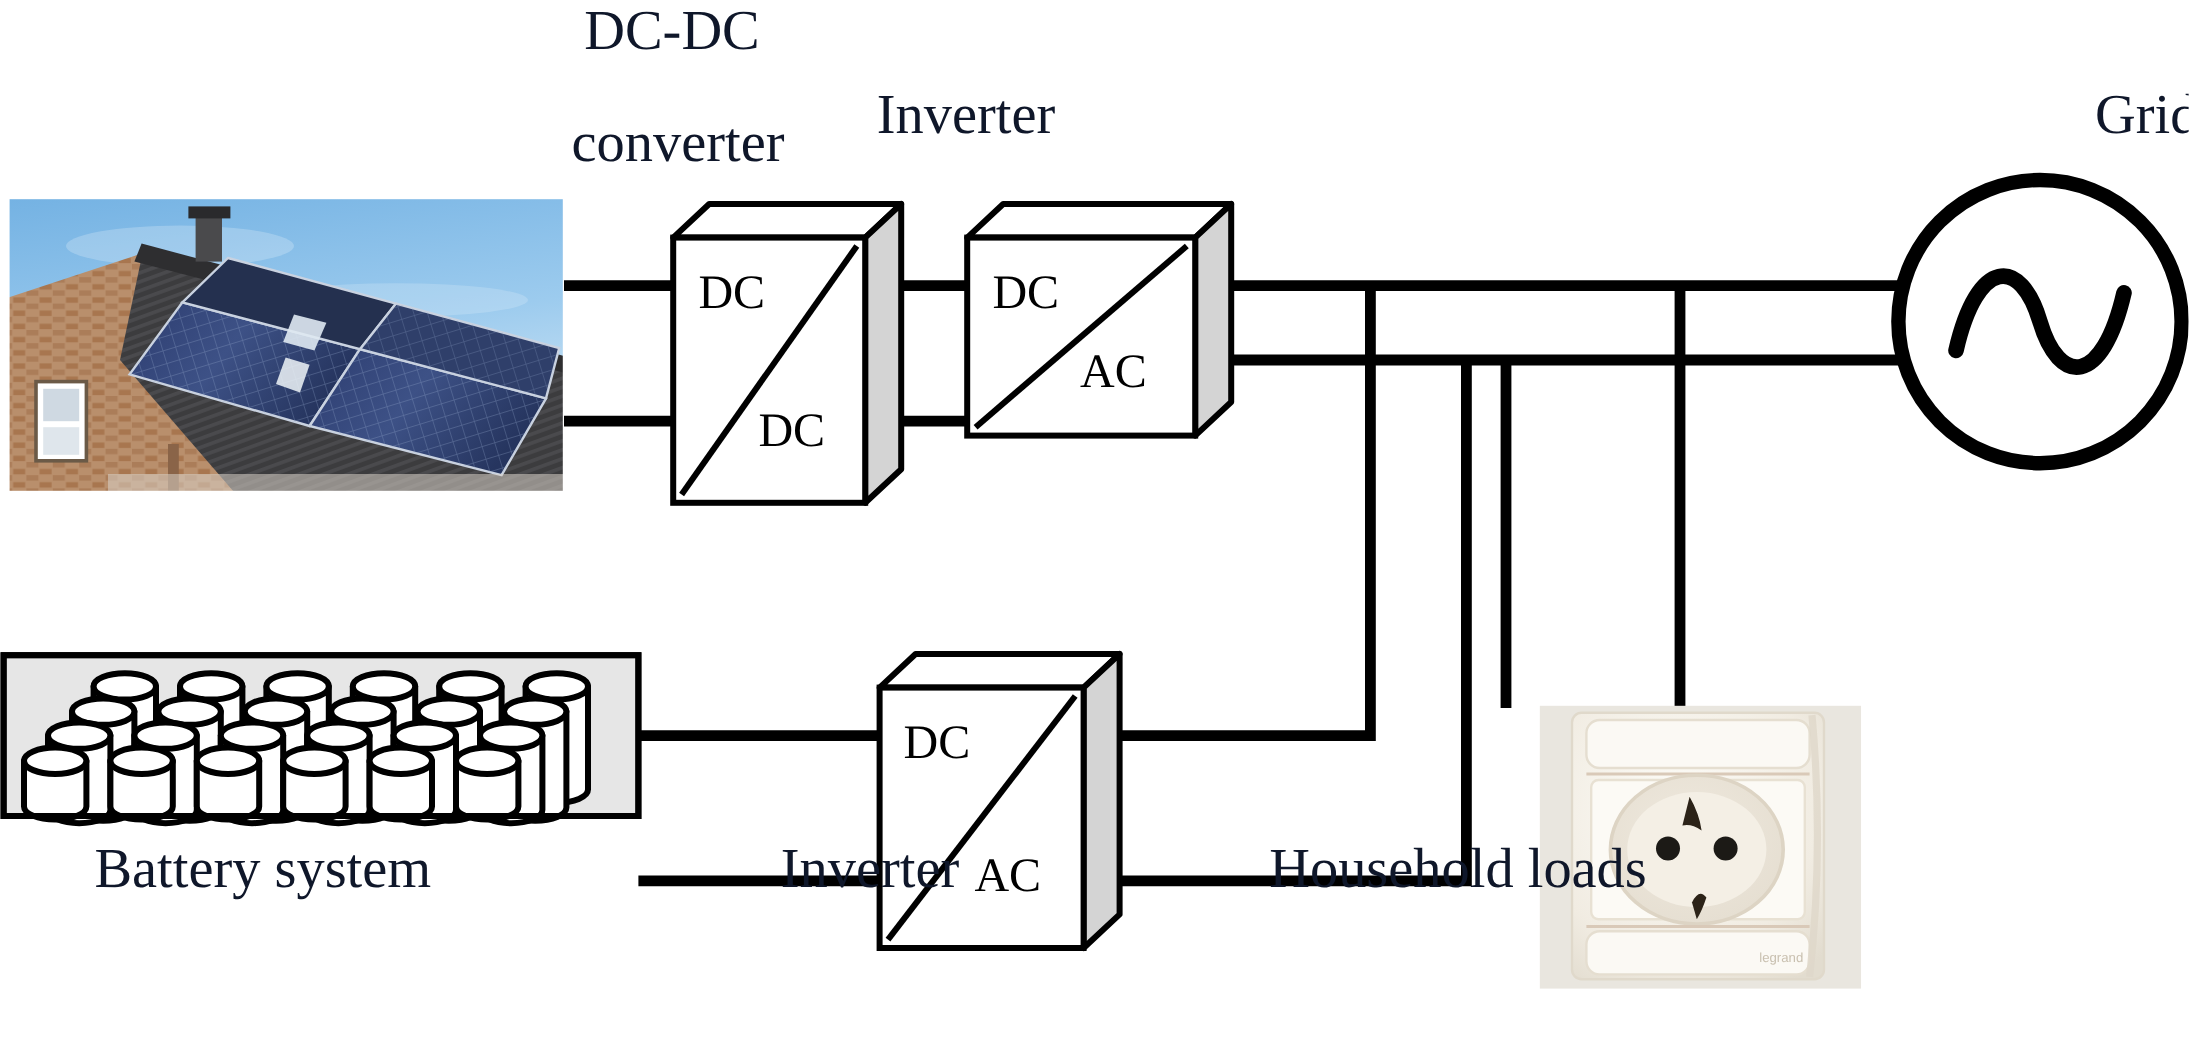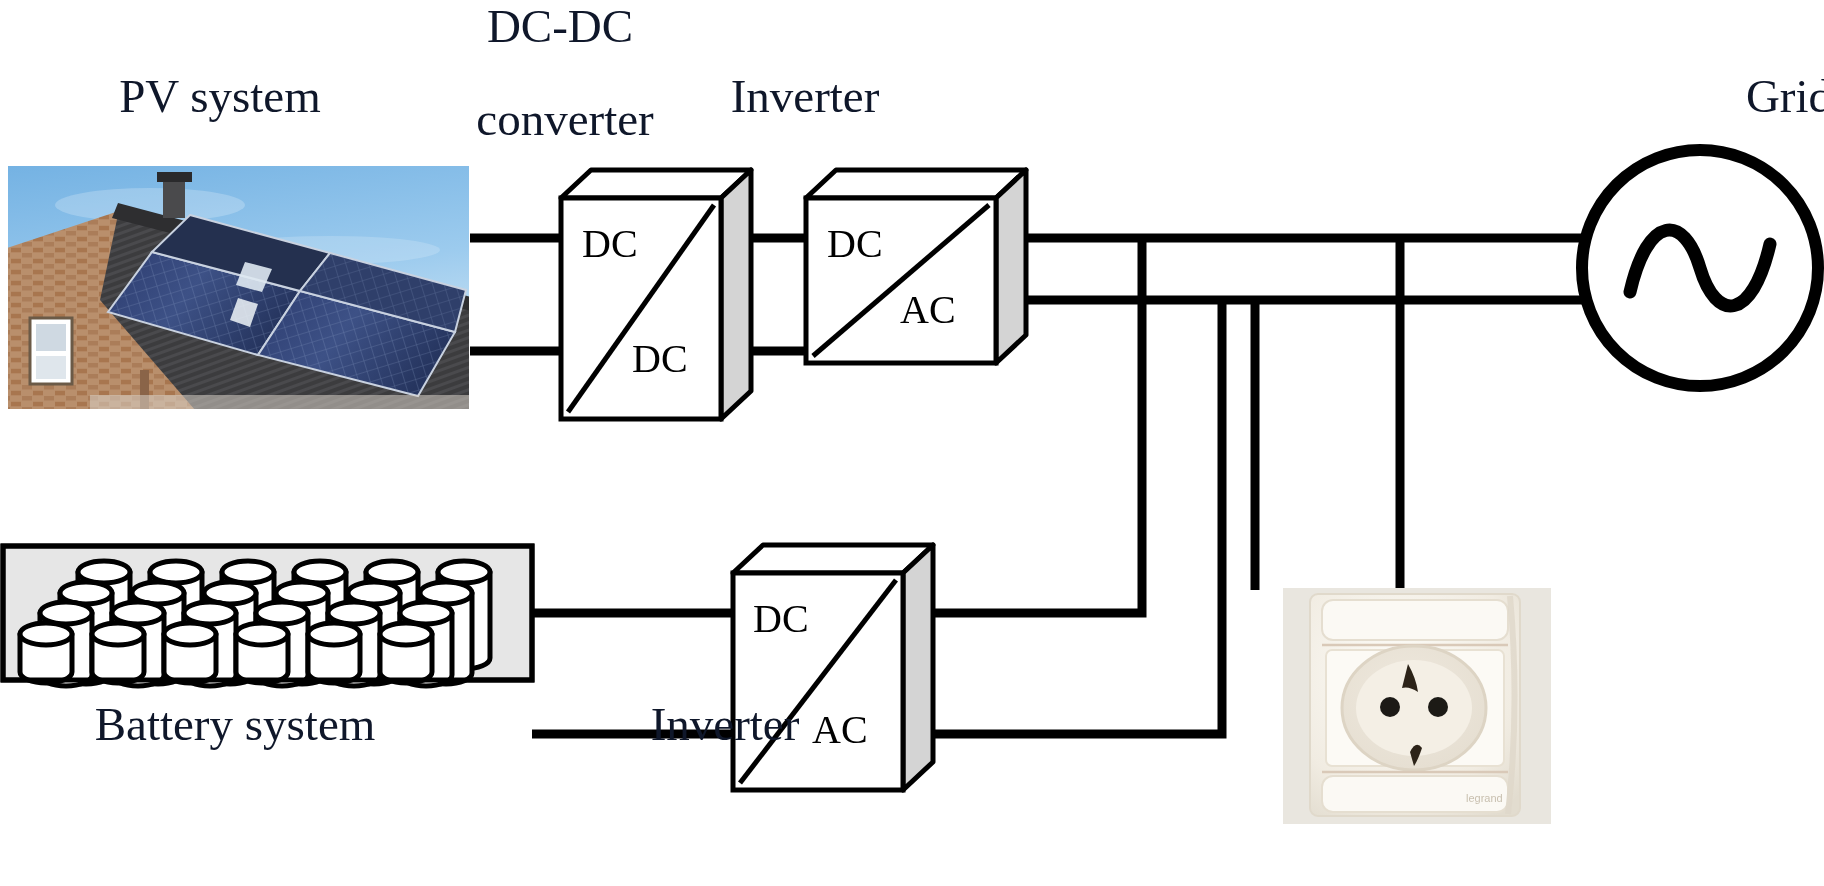--- a/index.html
+++ b/index.html
@@ -313,27 +313,27 @@
 
       <line x1="1322" y1="772" x2="1508" y2="772" stroke="#d9c9b8" stroke-width="2.5"></line>
       <rect x="1322" y="776" width="186" height="36" rx="11" fill="#fbf9f4" stroke="#e5ded0" stroke-width="2"></rect>
       <text x="1466" y="802" font-size="11" fill="#c9c0b0" font-family="Liberation Sans, sans-serif">legrand</text>
 
       <path d="M1510,596 q10,110 -2,218" fill="none" stroke="#ded7c9" stroke-width="6" opacity="0.8"></path>
     </g>
 
   </svg>
 
-  <div class="lbl" style="left:60px; top:72px; width:320px;">PV system</div>
 
   <div class="lbl" style="left:450px; top:2px; width:220px;">DC-DC</div>
   <div class="lbl" style="left:440px; top:72px; width:250px;margin-top:23px;">converter</div>
 
   <div class="lbl" style="left:700px; top:72px; width:210px;">Inverter</div>
 
   <div class="lbl" style="left:1689px; top:72px; width:200px;">Grid</div>
 
-  <div class="lbl" style="left:25px; top:700px; width:420px;">Battery system</div>
+  <div class="lbl" style="left:9px; top:700px; width:420px;">Battery system</div>
 
   <div class="lbl" style="left:620px; top:700px; width:210px;">Inverter</div>
 
+  <div class="lbl" style="left:1010px; top:700px; width:410px;">Household loads</div>
 
 </div>
 
 </body></html>

